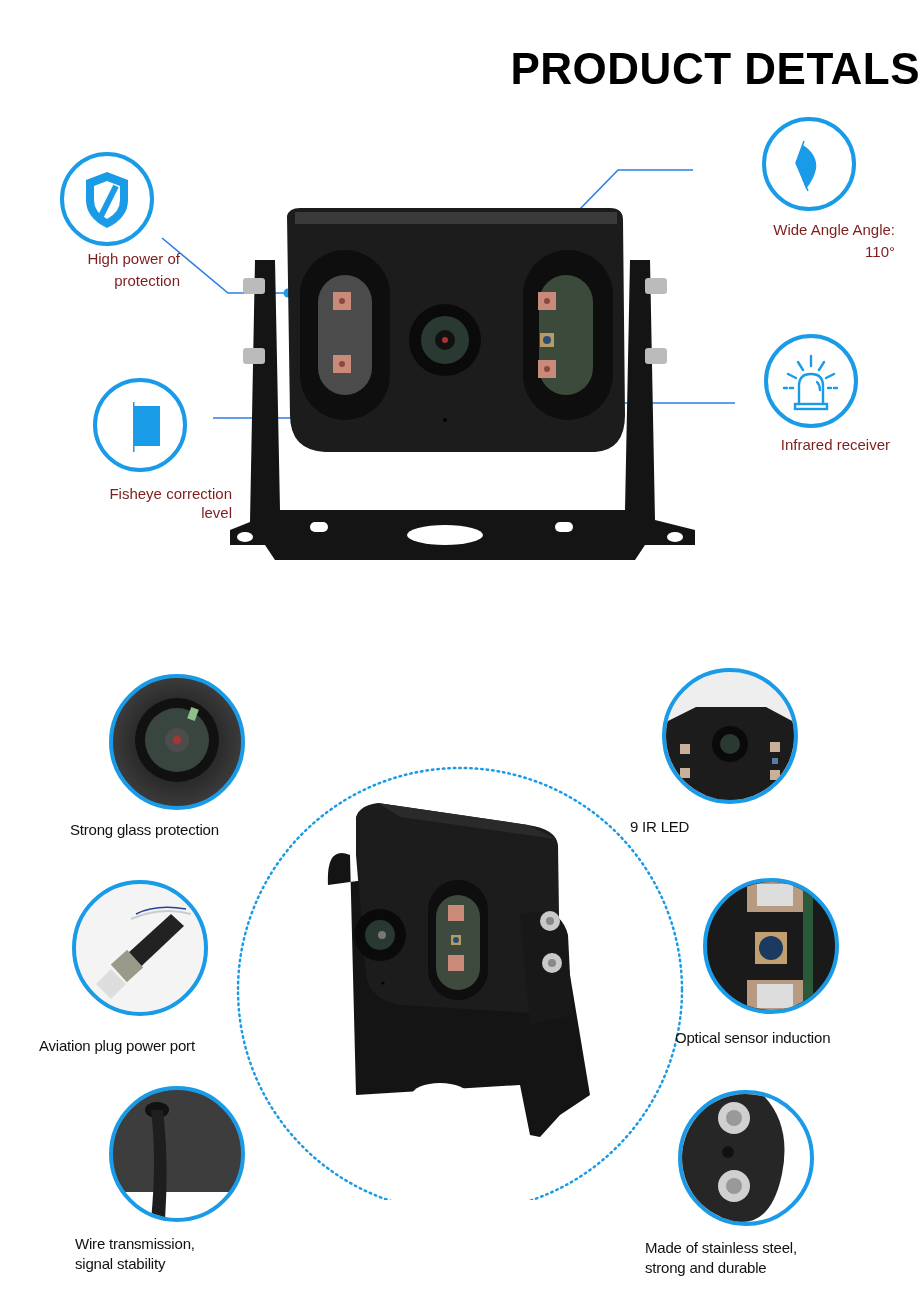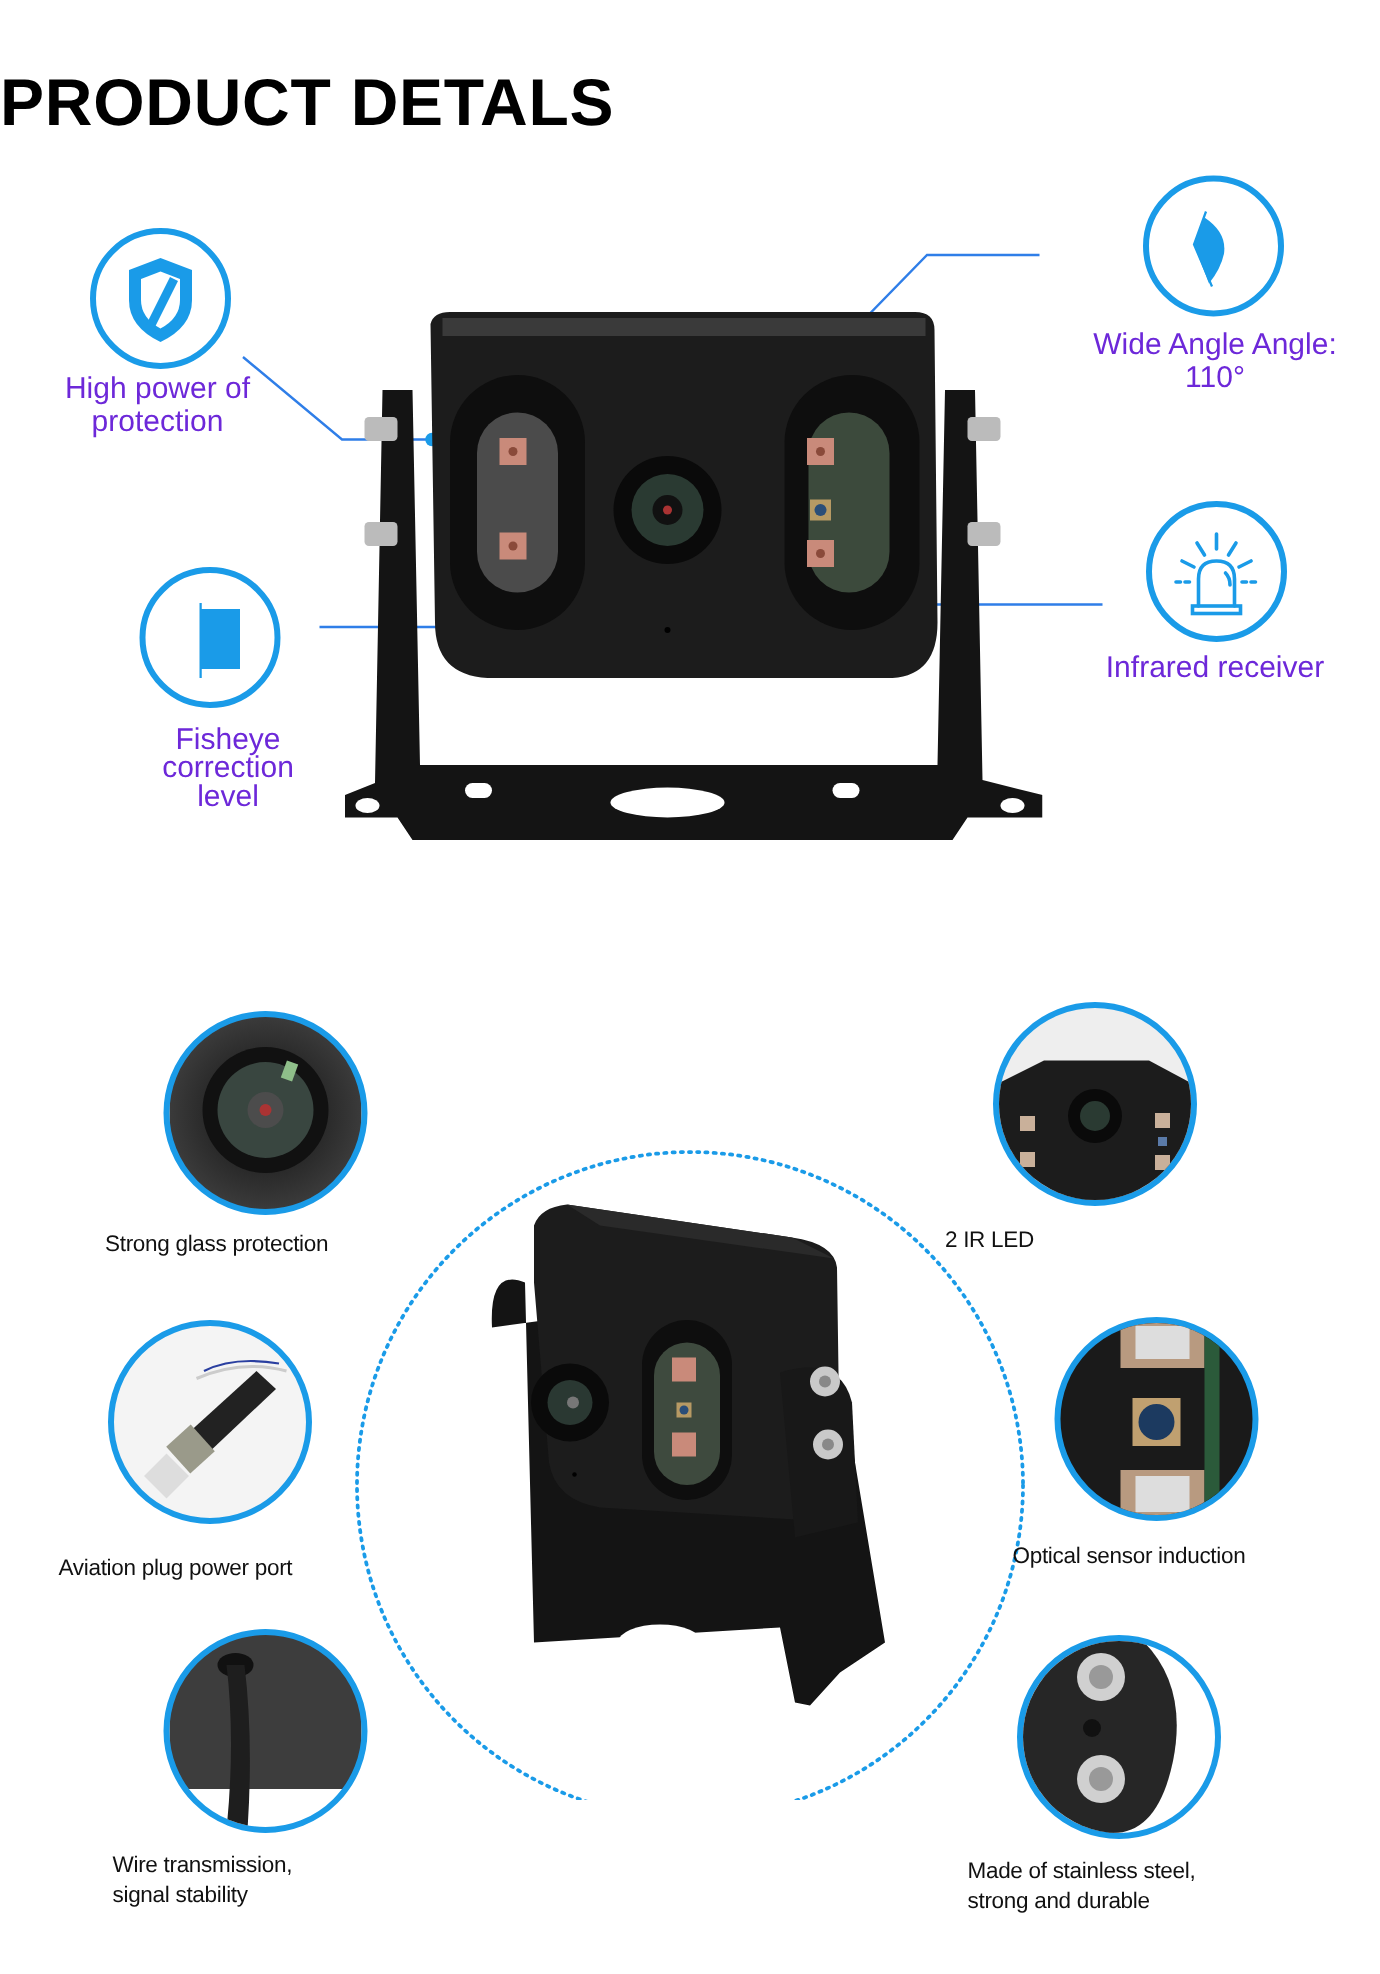--- a/index.html
+++ b/index.html
@@ -1,20 +1,20 @@
 <!DOCTYPE html>
 <html><head>
 <meta charset="utf-8">
 <style>
   html, body { margin:0; padding:0; background:#fff; }
   body { width:920px; height:1316px; position:relative; overflow:hidden; font-family:"Liberation Sans", sans-serif; color:#333; }
   .abs { position:absolute; }
-  .title { left:0; width:920px; top:44px; text-align:left; font-size:44px; font-weight:bold; color:#000; letter-spacing:0.5px; }
+  .title { left:0; width:920px; top:44px; text-align:right; font-size:44px; font-weight:bold; color:#000; letter-spacing:0.5px; }
   .icon-ring { position:absolute; border:4px solid #1a9be8; border-radius:50%; box-sizing:border-box; background:#fff; }
-  .label { position:absolute; text-align:center; font-size:20px; color:#6d28d9; line-height:22px; }
+  .label { position:absolute; text-align:right; font-size:15px; color:#7f1d1d; line-height:22px; }
   .label2 { position:absolute; text-align:left; font-size:15px; color:#111; line-height:20px; font-weight:normal; letter-spacing:-0.2px; }
   .thumb { position:absolute; border:4px solid #1a9be8; border-radius:50%; box-sizing:border-box; overflow:hidden; }
   svg { display:block; }
 </style>
 </head>
 <body>
 
 <div class="abs title">PRODUCT DETALS</div>
 
 <svg class="abs" style="left:0;top:0" width="920" height="600">
@@ -194,21 +194,21 @@
     <circle cx="64" cy="72" r="18" fill="#0a0a0a"></circle>
     <circle cx="64" cy="72" r="10" fill="#2a3a32"></circle>
     <rect x="14" y="72" width="10" height="10" fill="#c9b09a"></rect>
     <rect x="14" y="96" width="10" height="10" fill="#c9b09a"></rect>
     <rect x="104" y="70" width="10" height="10" fill="#c9b09a"></rect>
     <rect x="106" y="86" width="6" height="6" fill="#5a7aa8"></rect>
     <rect x="104" y="98" width="10" height="10" fill="#c9b09a"></rect>
   </svg>
 </div>
 <div class="label2" style="left:630px;top:817px;width:205px">
-  <div>2 IR LED</div>
+  <div>9 IR LED</div>
 </div>
 
 <div class="thumb" style="left:703px;top:878px;width:136px;height:136px;background:#1a1a1a">
   <svg width="128" height="128" viewBox="0 0 128 128">
     <rect x="40" y="0" width="56" height="30" fill="#b89a80"></rect>
     <rect x="50" y="2" width="36" height="22" fill="#ddd"></rect>
     <rect x="48" y="50" width="32" height="32" fill="#c0a070"></rect>
     <circle cx="64" cy="66" r="12" fill="#1c3a60"></circle>
     <rect x="40" y="98" width="56" height="30" fill="#b89a80"></rect>
     <rect x="50" y="102" width="36" height="24" fill="#ddd"></rect>

